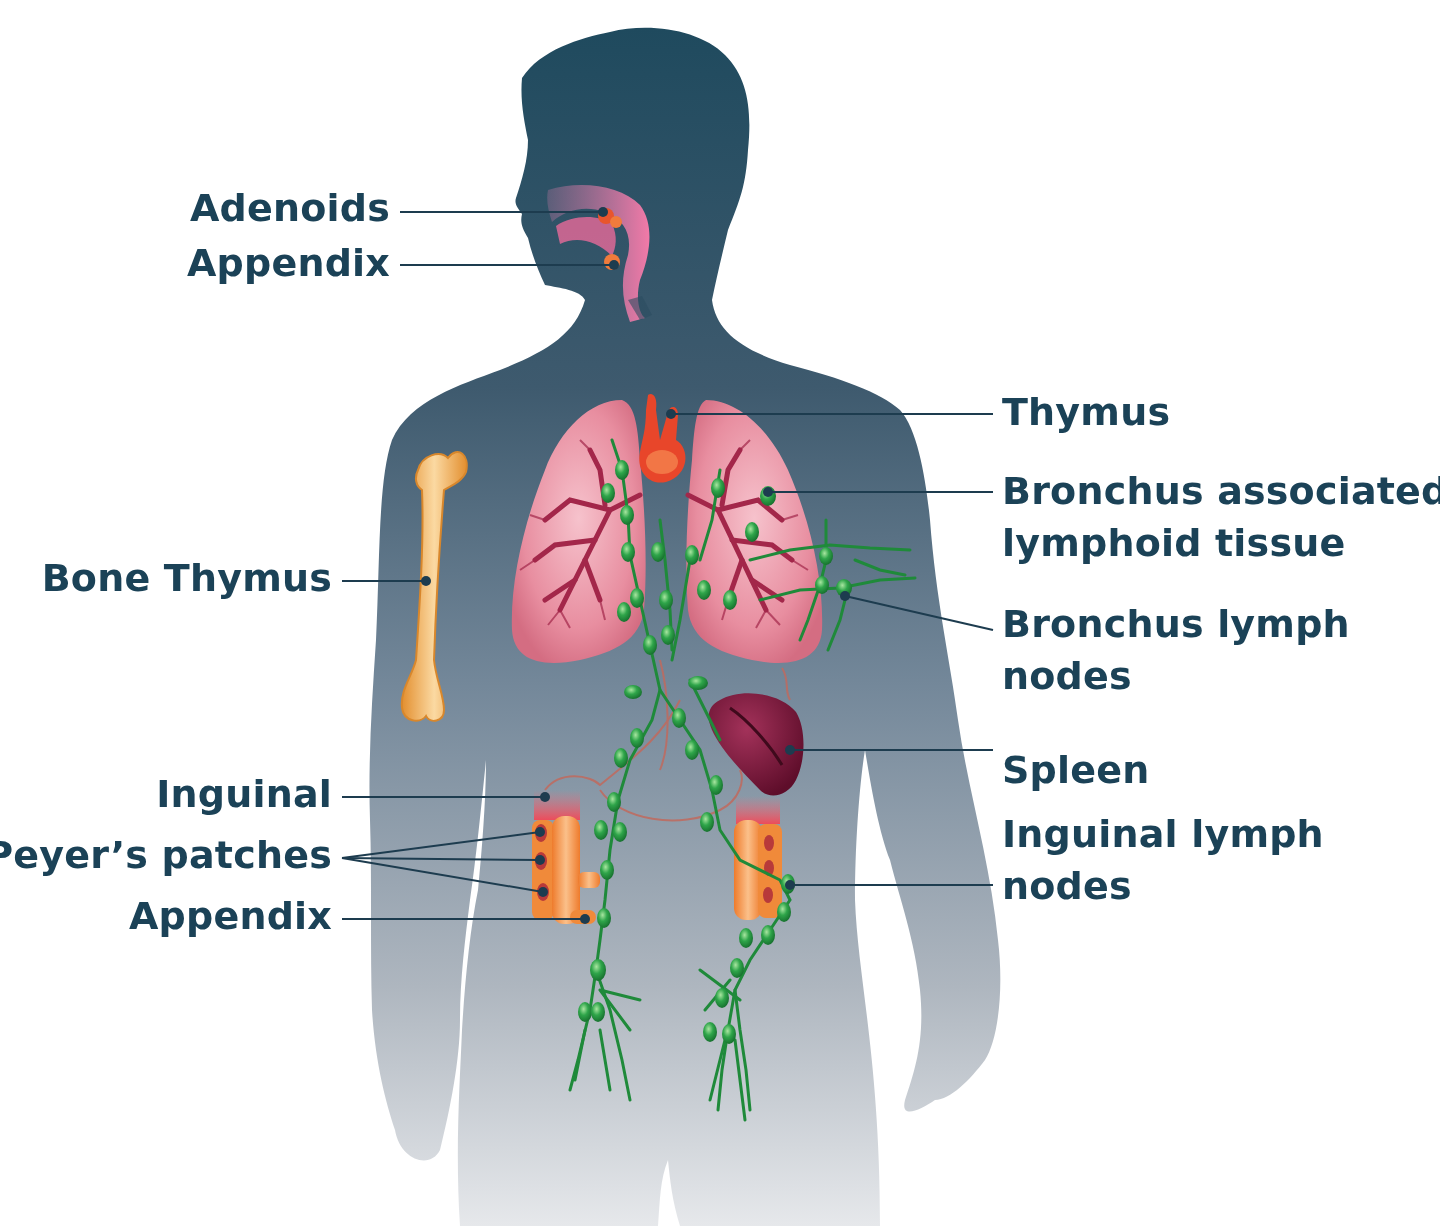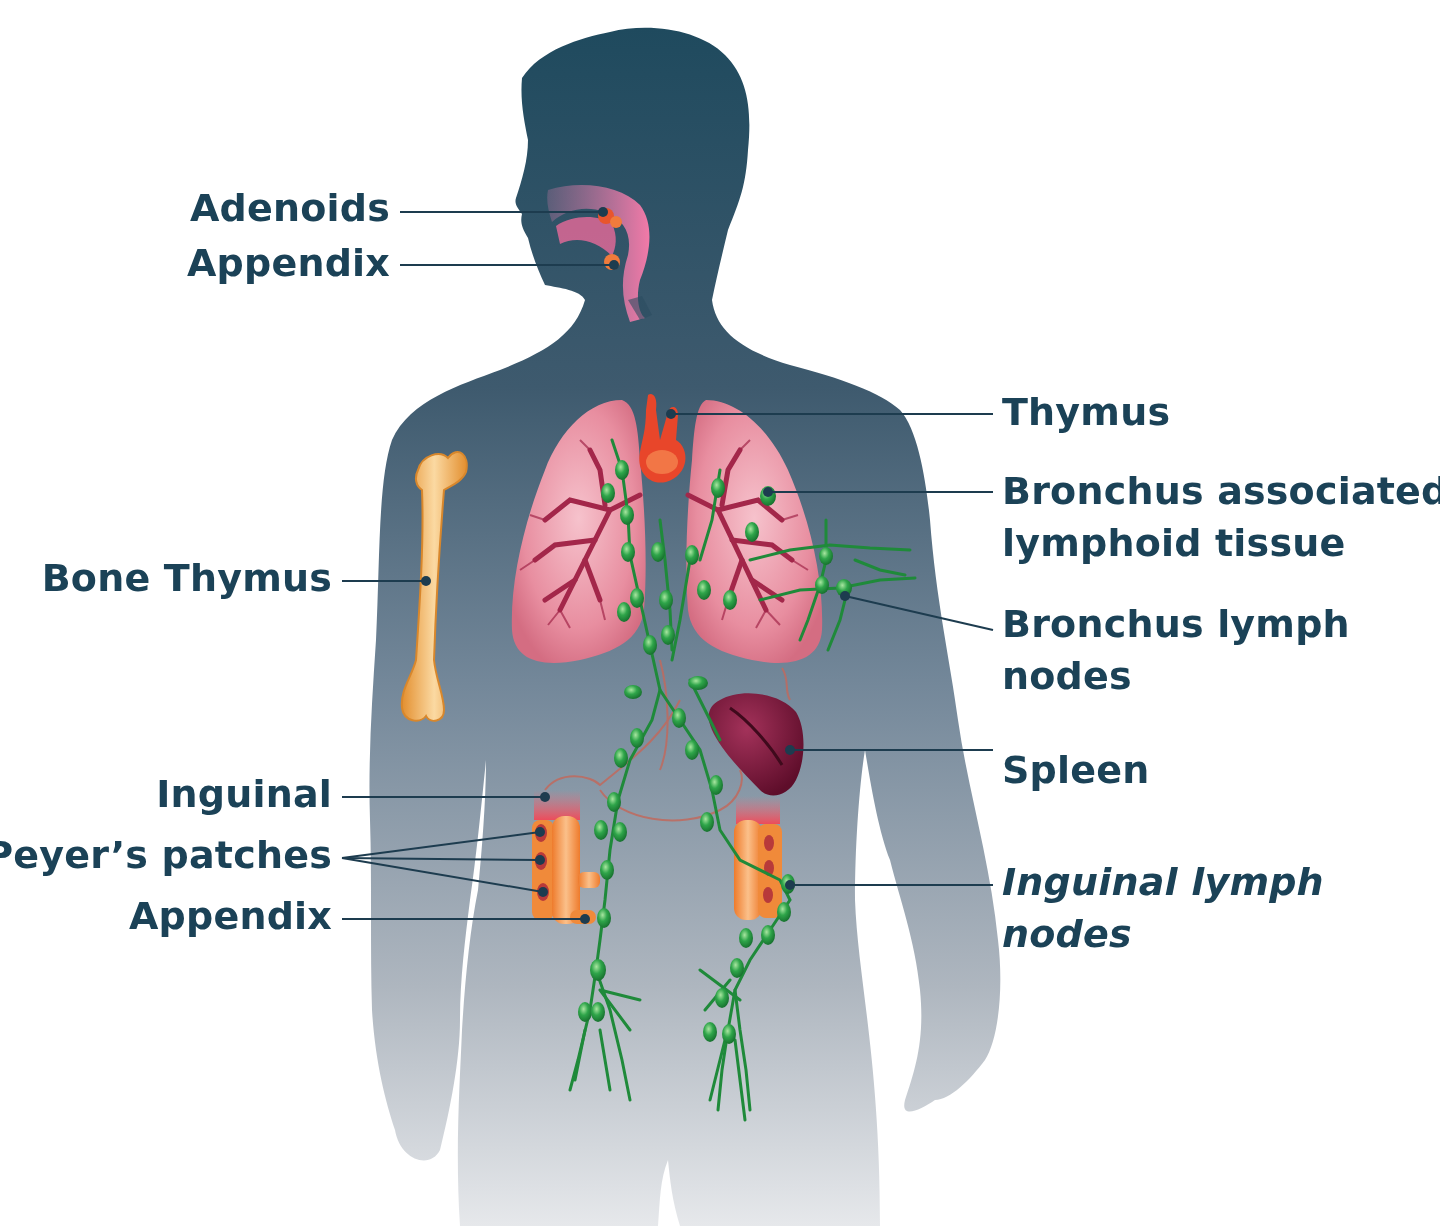--- a/index.html
+++ b/index.html
@@ -272,17 +272,17 @@
   <div class="label right-align" style="right:1108px; top:890px;">Appendix</div>
   <div class="label" style="left:1002px; top:465px;">
     <span class="line2">Bronchus associated</span>
     <span class="line2">lymphoid tissue</span>
   </div>
   <div class="label" style="left:1002px; top:598px;">
     <span class="line2">Bronchus lymph</span>
     <span class="line2">nodes</span>
   </div>
   <div class="label" style="left:1002px; top:744px;">Spleen</div>
-  <div class="label" style="left:1002px; top:856px;font-style:italic;">
+  <div class="label" style="left:1002px; top:808px;">
     <span class="line2">Inguinal lymph</span>
     <span class="line2">nodes</span>
   </div>
 </div>
 
 </body></html>

